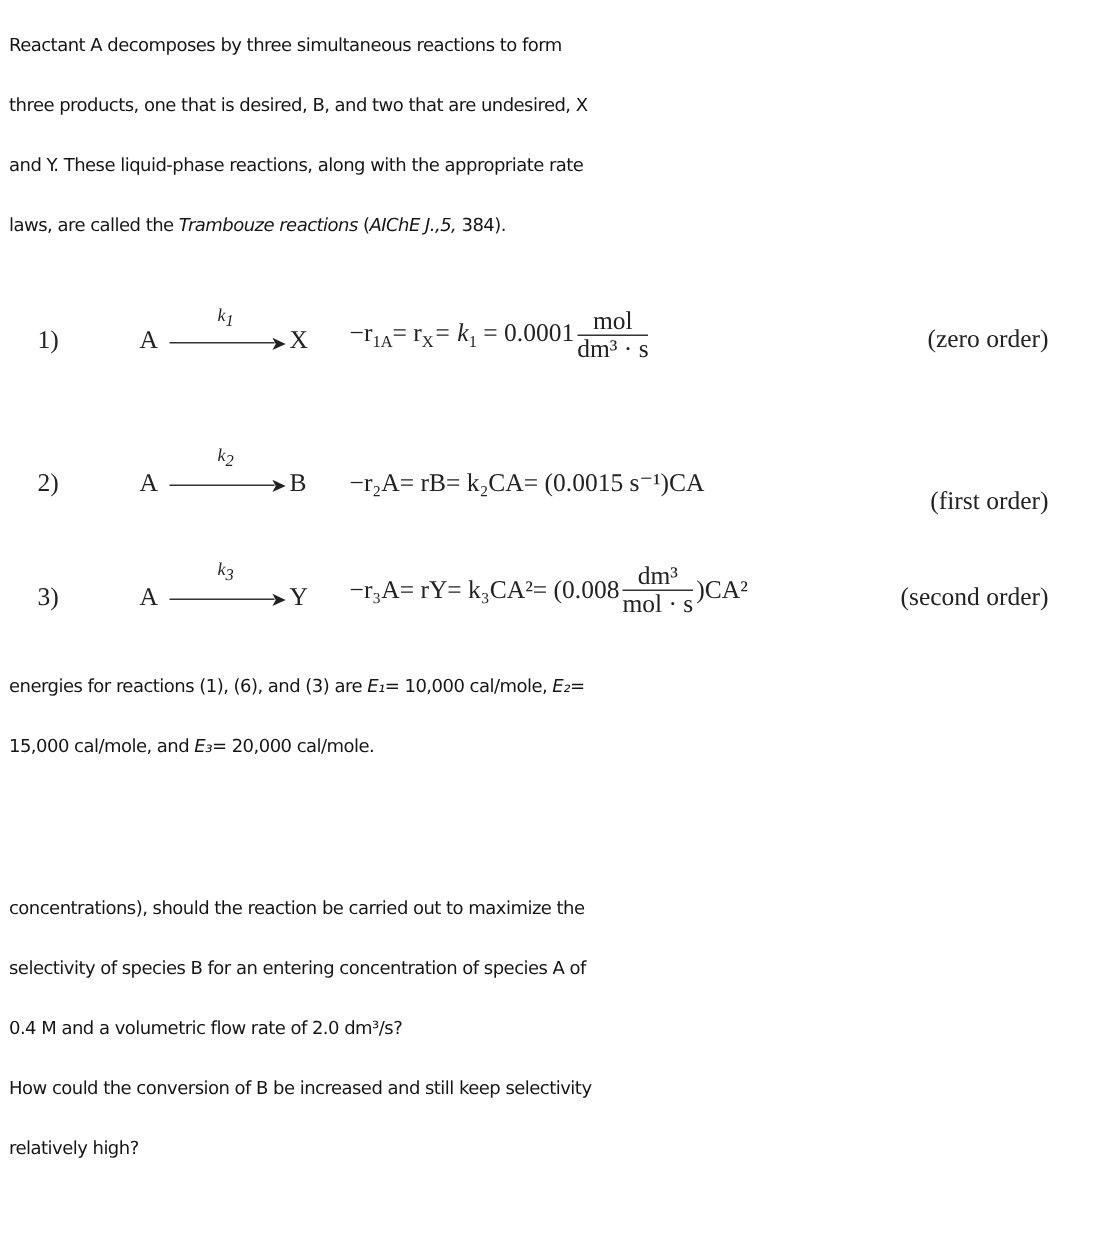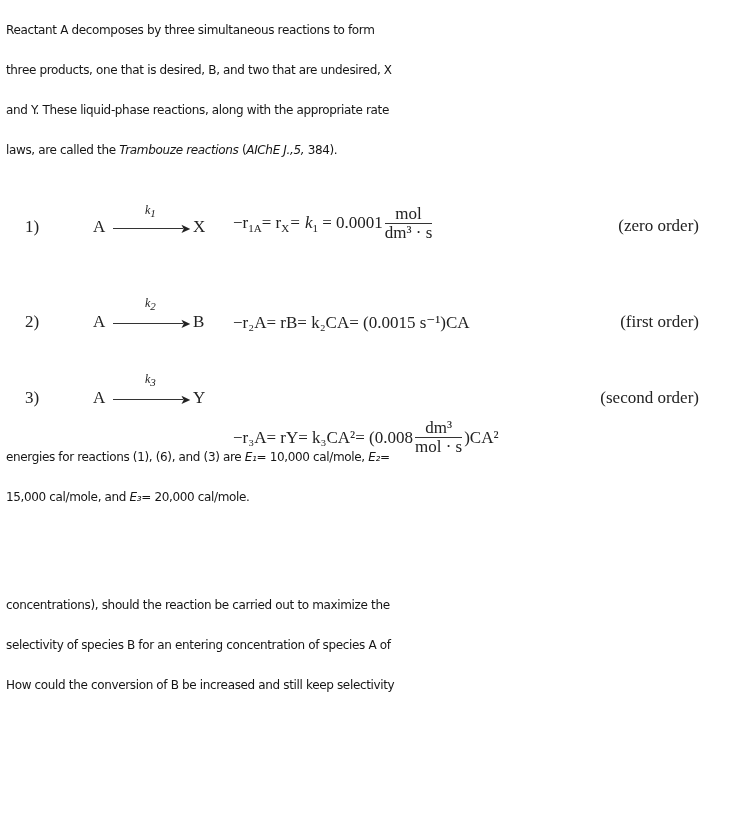--- a/index.html
+++ b/index.html
@@ -52,40 +52,42 @@
 <div class="eq" style="top:300px;">
   <span class="num" style="top:12px;">2)</span>
   <span class="lhs" style="top:12px;">A</span>
   <span class="k" style="top:-4px;"><span>k</span><sub>2</sub></span>
   <span class="arrow" style="top:16px;">
       <span class="line"></span>
       <span class="head">➤</span>
     </span>
   <span class="prod" style="top:12px;">B</span>
   <span class="rate" style="top:12px;">−r₂A= rB= k₂CA= (0.0015 s⁻¹)CA</span>
-  <span class="order" style="top:12px;margin-left:29px;">(first order)</span>
+  <span class="order" style="top:24px;margin-left:29px;">(first order)</span>
 </div>
 
 <div class="eq" style="top:375px;">
   <span class="num" style="top:13px;">3)</span>
   <span class="lhs" style="top:13px;">A</span>
   <span class="k" style="top:-3px;"><span>k</span><sub>3</sub></span>
   <span class="arrow" style="top:17px;">
       <span class="line"></span>
       <span class="head">➤</span>
     </span>
   <span class="prod" style="top:13px;">Y</span>
-  <span class="rate" style="top:0px;margin-top:44px;">
+  <span class="rate" style="top:0px;">
     <span style="vertical-align:middle;">−r₃A= rY= k₃CA²= (0.008</span><span class="frac"><span class="n">dm³</span><span class="d">mol · s</span></span><span style="vertical-align:middle;">)CA²</span>
   </span>
   <span class="order" style="top:13px;">(second order)</span>
 </div>
 
 <div class="para" style="top:437px;">
   <div><span>energies for reactions (1), (6), and (3) are </span><i>E₁</i><span>= 10,000 cal/mole, </span><i>E₂</i><span>=</span></div>
   <div><span>15,000 cal/mole, and </span><i>E₃</i><span>= 20,000 cal/mole.</span></div>
 </div>
 
 <div class="para" style="top:585px;">
   <div>concentrations), should the reaction be carried out to maximize the</div>
   <div>selectivity of species B for an entering concentration of species A of</div>
+  <div>0.4 M and a volumetric flow rate of 2.0 dm³/s?</div>
   <div>How could the conversion of B be increased and still keep selectivity</div>
+  <div>relatively high?</div>
 </div>
 
 </body></html>

